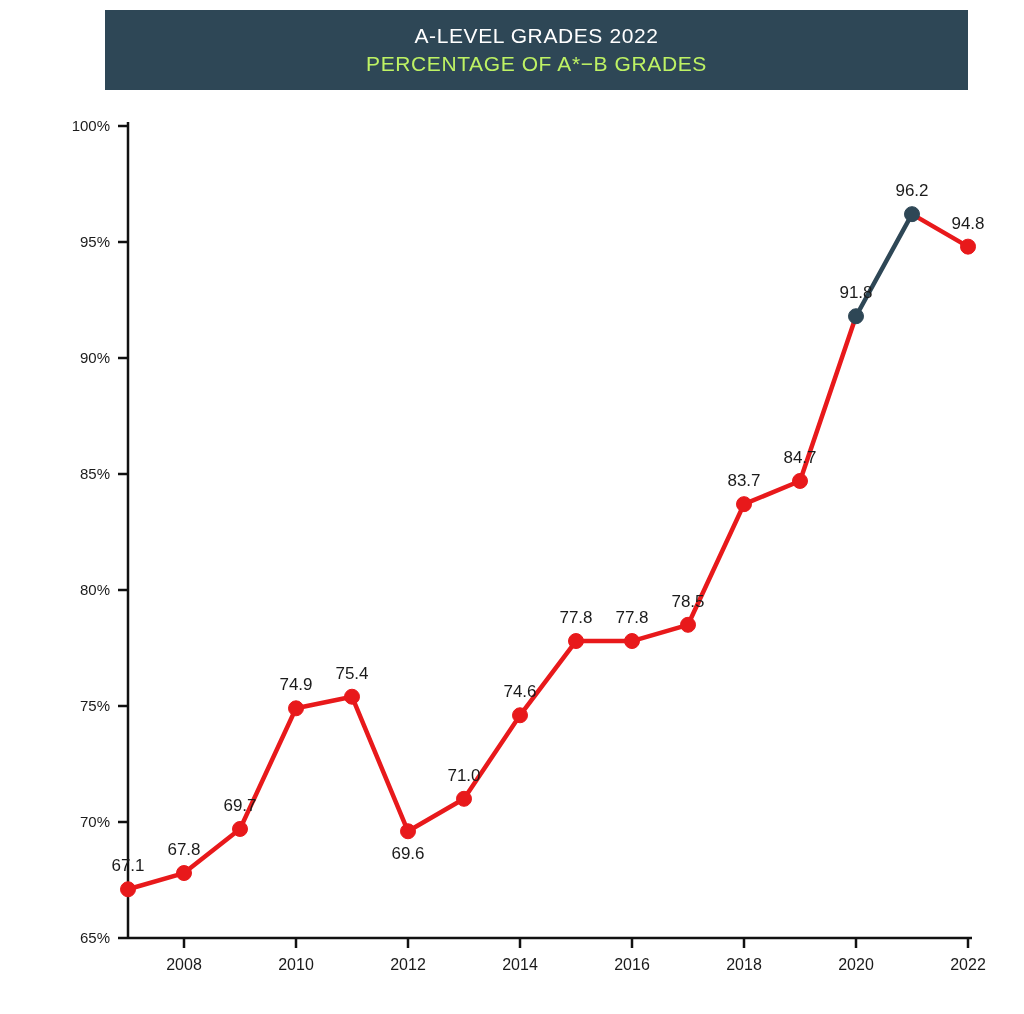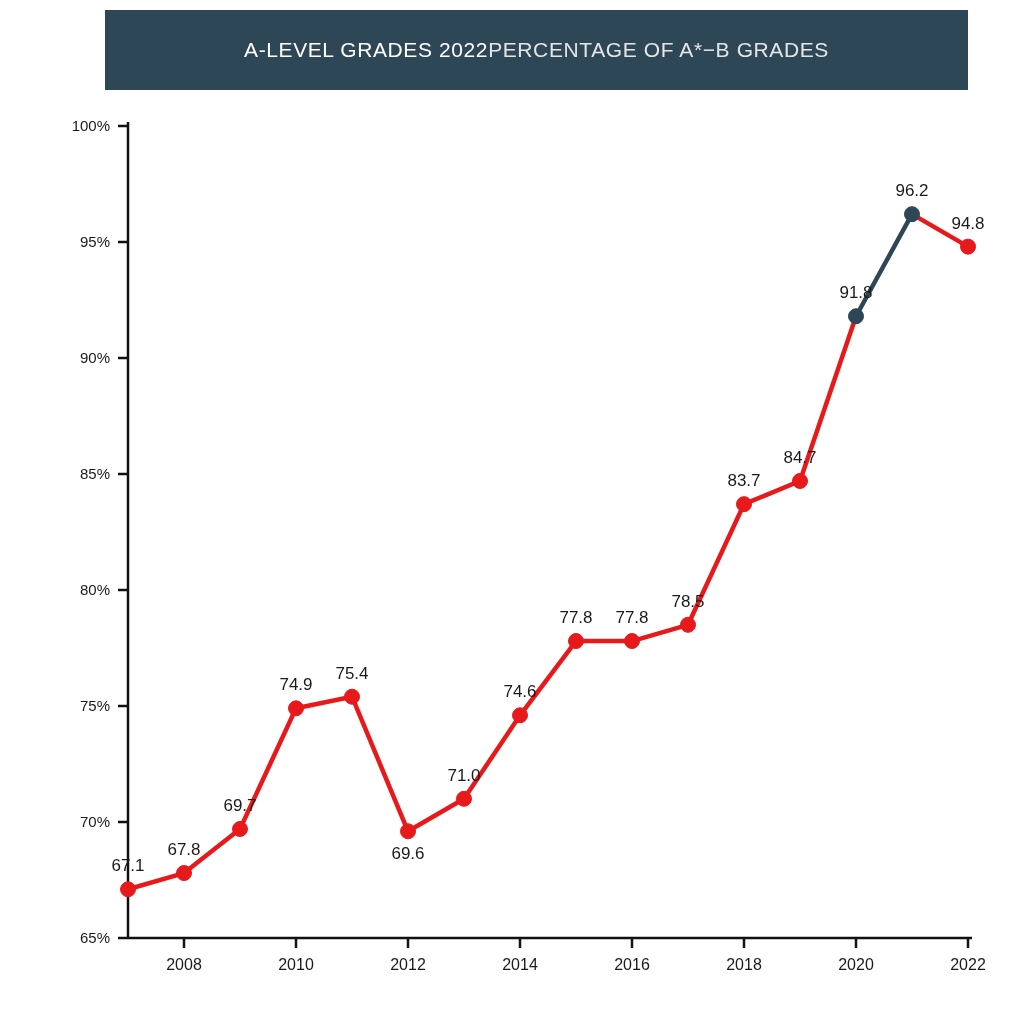--- a/index.html
+++ b/index.html
@@ -23,34 +23,34 @@
   }
   
   .title-banner {
     position: absolute;
     left: 105px;
     top: 10px;
     width: 863px;
     height: 80px;
     background: #2e4756;
     display: flex;
-    flex-direction: row;
+    flex-direction: column;
     align-items: center;
     justify-content: center;
     box-sizing: border-box;
   }
   .title-line1 {
     color: #ffffff;
     font-size: 21px;
     letter-spacing: 0.6px;
     line-height: 1.35;
     text-align: center;
   }
   .title-line2 {
-    color: #e5e5e5;
+    color: #bef264;
     font-size: 21px;
     letter-spacing: 0.6px;
     line-height: 1.35;
     text-align: center;
   }
   
   .plot-wrap {
     position: absolute;
     left: 0;
     top: 0;

